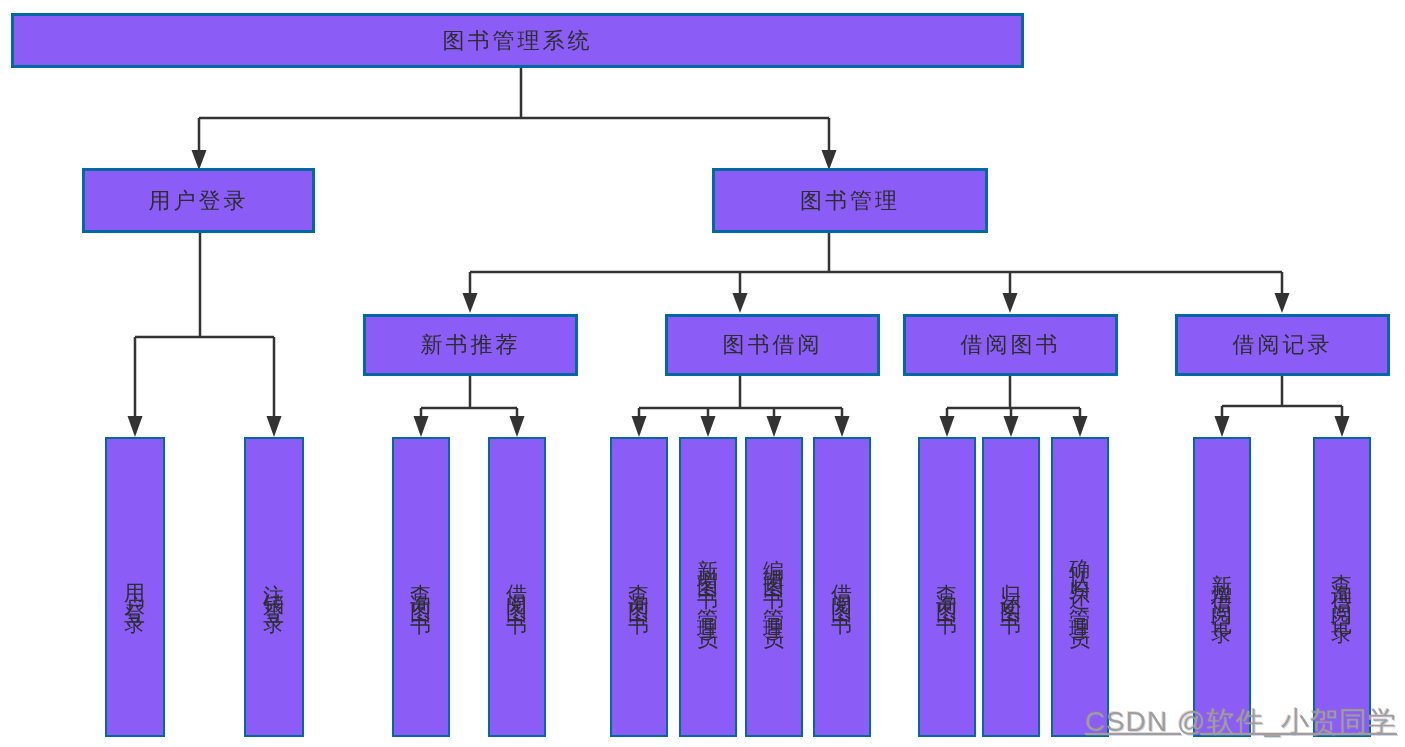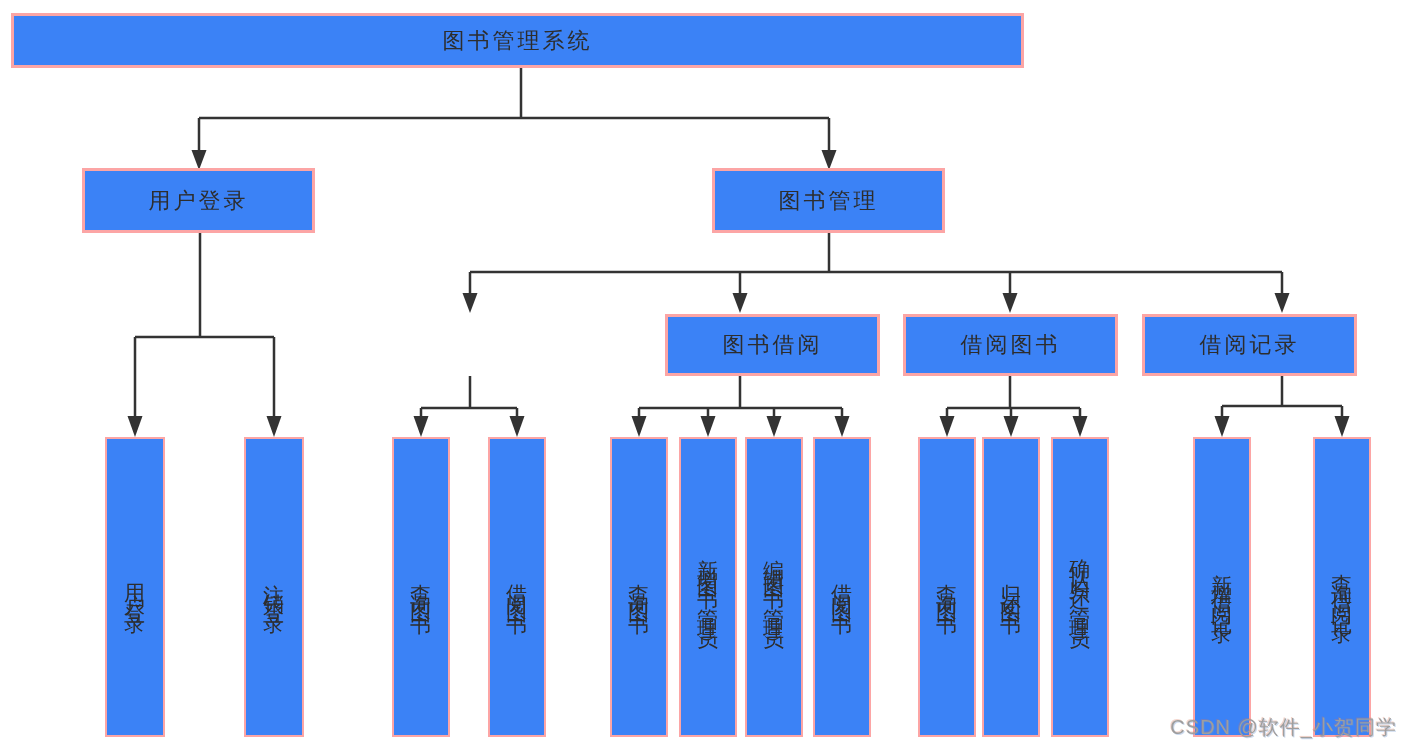--- a/index.html
+++ b/index.html
@@ -17,22 +17,22 @@
   }
   .connectors {
     position: absolute;
     left: 0;
     top: 0;
     pointer-events: none;
   }
   .node {
     position: absolute;
     box-sizing: border-box;
-    background: #3b82f6;
-    border: 3px solid #fca5a5;
+    background: #8b5cf6;
+    border: 3px solid #0369a1;
     display: flex;
     align-items: center;
     justify-content: center;
     font-size: 22px;
     color: #2d2d2d;
     letter-spacing: 3px;
     white-space: nowrap;
   }
   .leaf {
     border-width: 2px;
@@ -40,24 +40,25 @@
     text-orientation: mixed;
     font-size: 21px;
     letter-spacing: 10px;
     line-height: 1;
     white-space: normal;
   }
   .watermark {
     position: absolute;
     right: 8px;
     bottom: 6px;
-    font-size: 20px;
+    font-size: 28px;
     color: #9e9e9e;
     letter-spacing: 1px;
     text-shadow: 1px 1px 0 rgba(110, 150, 210, 0.35), -1px -1px 0 rgba(215, 120, 90, 0.30);
+    text-decoration: underline;
   }
 </style>
 </head>
 <body>
 
 <div class="stage">
 
   <svg class="connectors" width="1405" height="747" viewBox="0 0 1405 747">
     <g stroke="#333333" stroke-width="2.5" fill="none">
 
@@ -101,25 +102,26 @@
       <polygon points="1072.5,416 1087.5,416 1080,437"></polygon>
 
       <polygon points="1214.5,416 1229.5,416 1222,437"></polygon>
       <polygon points="1334.5,416 1349.5,416 1342,437"></polygon>
     </g>
   </svg>
 
   <div class="node" style="left:11px; top:13px; width:1013px; height:55px;">图书管理系统</div>
 
   <div class="node" style="left:82px; top:168px; width:233px; height:65px;">用户登录</div>
-  <div class="node" style="left:712px; top:168px; width:233px; height:65px;">图书管理</div>
+  <div class="node" style="left:712px; top:168px; width:276px; height:65px;">图书管理</div>
 
+  <div class="node" style="left:363px; top:314px; width:215px; height:62px;">新书推荐</div>
   <div class="node" style="left:633px; top:314px; width:215px; height:62px;margin-left:32px;">图书借阅</div>
   <div class="node" style="left:903px; top:314px; width:215px; height:62px;">借阅图书</div>
-  <div class="node" style="left:1142px; top:314px; width:215px; height:62px;">借阅记录</div>
+  <div class="node" style="left:1175px; top:314px; width:215px; height:62px;">借阅记录</div>
 
   <div class="node leaf" style="left:105px; top:437px; width:60px; height:300px;">用户登录</div>
   <div class="node leaf" style="left:244px; top:437px; width:60px; height:300px;">注销登录</div>
 
   <div class="node leaf" style="left:392px; top:437px; width:58px; height:300px;">查询图书</div>
   <div class="node leaf" style="left:488px; top:437px; width:58px; height:300px;">借阅图书</div>
 
   <div class="node leaf" style="left:610px; top:437px; width:58px; height:300px;">查询图书</div>
   <div class="node leaf" style="left:679px; top:437px; width:58px; height:300px;">新增图书（管理员）</div>
   <div class="node leaf" style="left:745px; top:437px; width:58px; height:300px;">编辑图书（管理员）</div>

